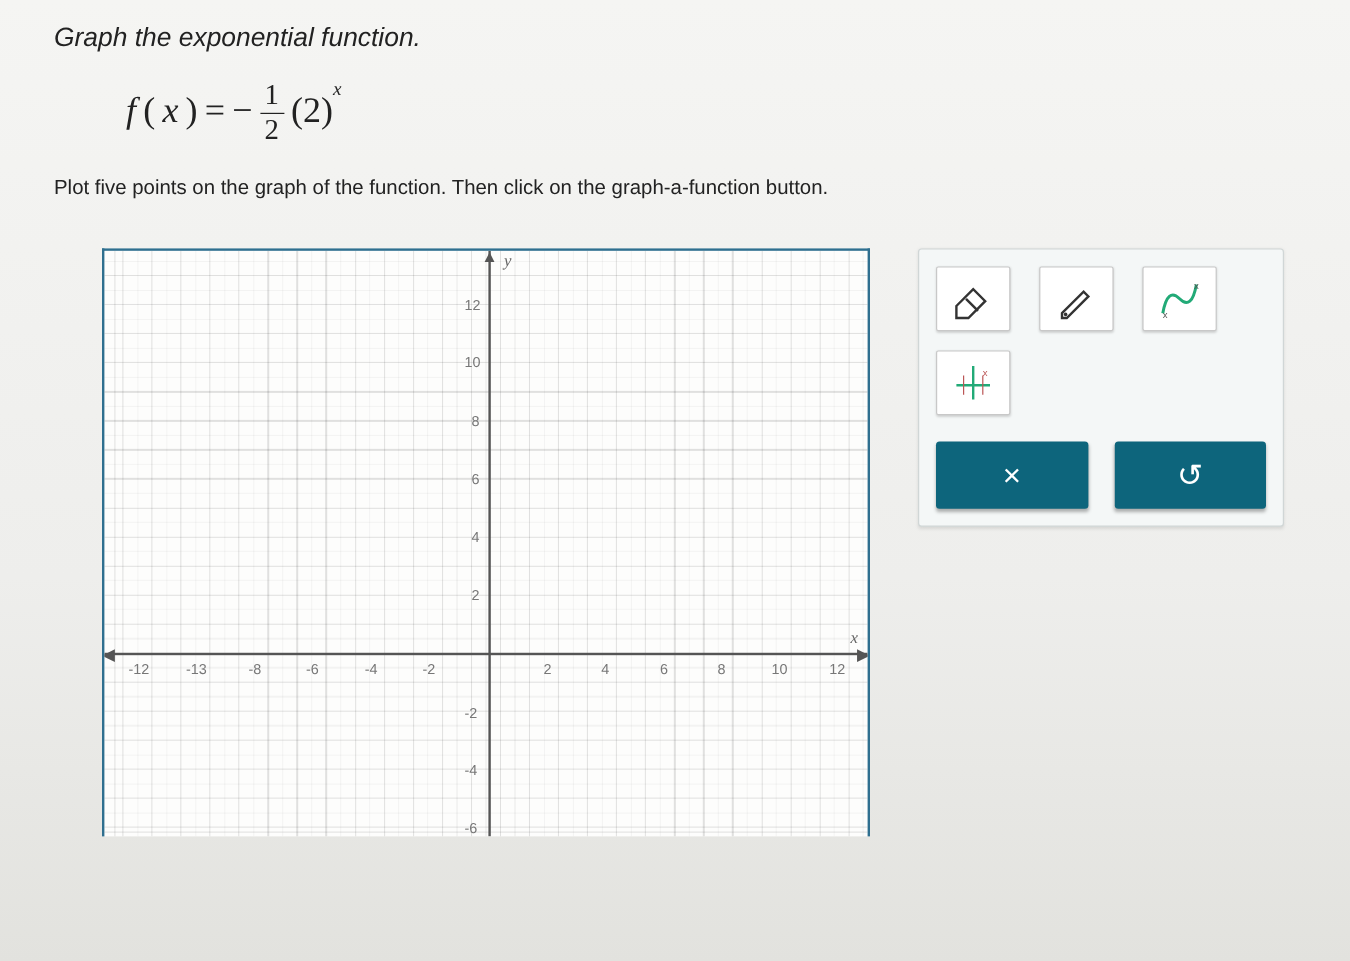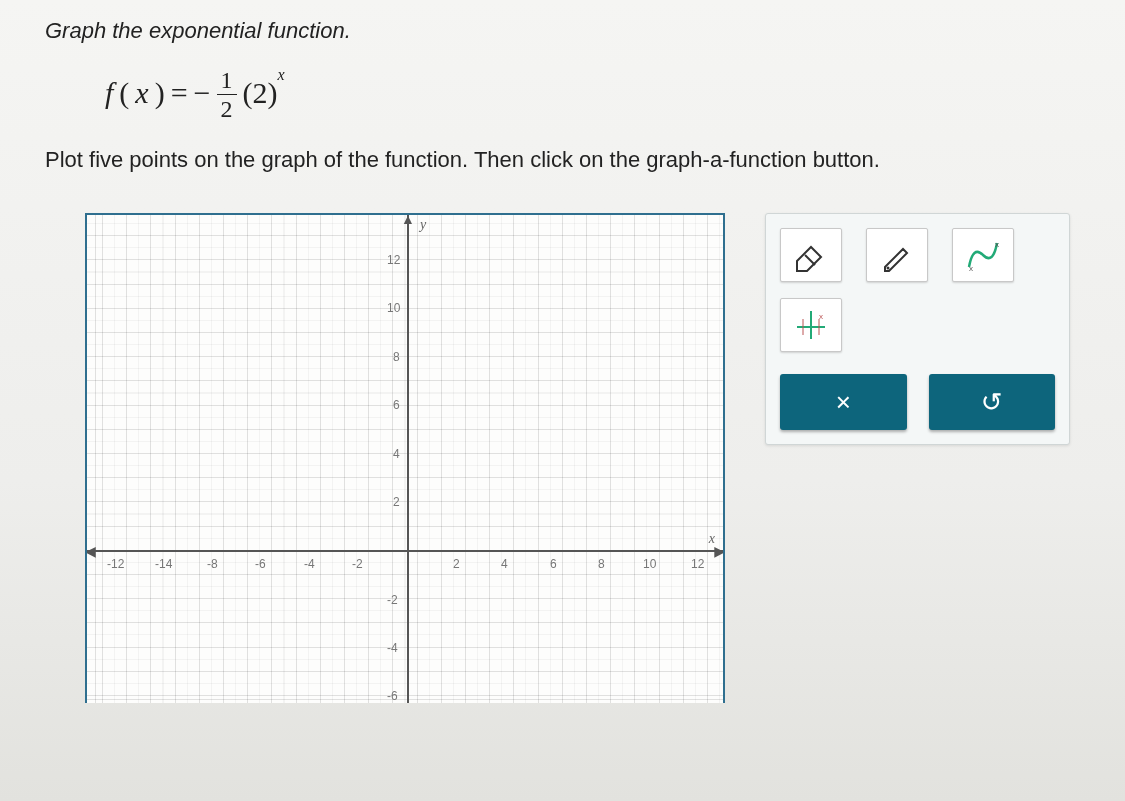--- a/index.html
+++ b/index.html
@@ -31,21 +31,21 @@
     font-size: 24px;
     line-height: 1;
     position: relative;
     top: 2px;
   }
   .frac .num { border-bottom: 1.5px solid #222; padding: 0 4px 2px; }
   .frac .den { padding-top: 2px; }
   .exp-wrap { display:inline-flex; align-items:flex-start; }
   .base { font-style: normal; }
   .sup { font-size: 16px; font-style: italic; position: relative; top: -10px; }
-  .question-line2 { font-size: 22px; margin-bottom: 40px; }
+  .question-line2 { font-size: 17px; margin-bottom: 40px; }
 
   .work-area {
     display: flex;
     gap: 40px;
     align-items: flex-start;
     margin-left: 40px;
   }
 
   .graph-outer {
     width: 640px;
@@ -154,21 +154,21 @@
     <span class="tick" style="left:306px; top:135px;">8</span>
     <span class="tick" style="left:306px; top:183px;">6</span>
     <span class="tick" style="left:306px; top:232px;">4</span>
     <span class="tick" style="left:306px; top:280px;">2</span>
 
     <span class="tick" style="left:300px; top:378px;">-2</span>
     <span class="tick" style="left:300px; top:426px;">-4</span>
     <span class="tick" style="left:300px; top:474px;">-6</span>
 
     <span class="tick" style="top:342px; left:20px;">-12</span>
-    <span class="tick" style="top:342px; left:68px;">-14</span>
+    <span class="tick" style="top:342px; left:68px;">-13</span>
     <span class="tick" style="top:342px; left:120px;">-8</span>
     <span class="tick" style="top:342px; left:168px;">-6</span>
     <span class="tick" style="top:342px; left:217px;">-4</span>
     <span class="tick" style="top:342px; left:265px;">-2</span>
     <span class="tick" style="top:342px; left:366px;">2</span>
     <span class="tick" style="top:342px; left:414px;">4</span>
     <span class="tick" style="top:342px; left:463px;">6</span>
     <span class="tick" style="top:342px; left:511px;">8</span>
     <span class="tick" style="top:342px; left:556px;">10</span>
     <span class="tick" style="top:342px; left:604px;">12</span>

